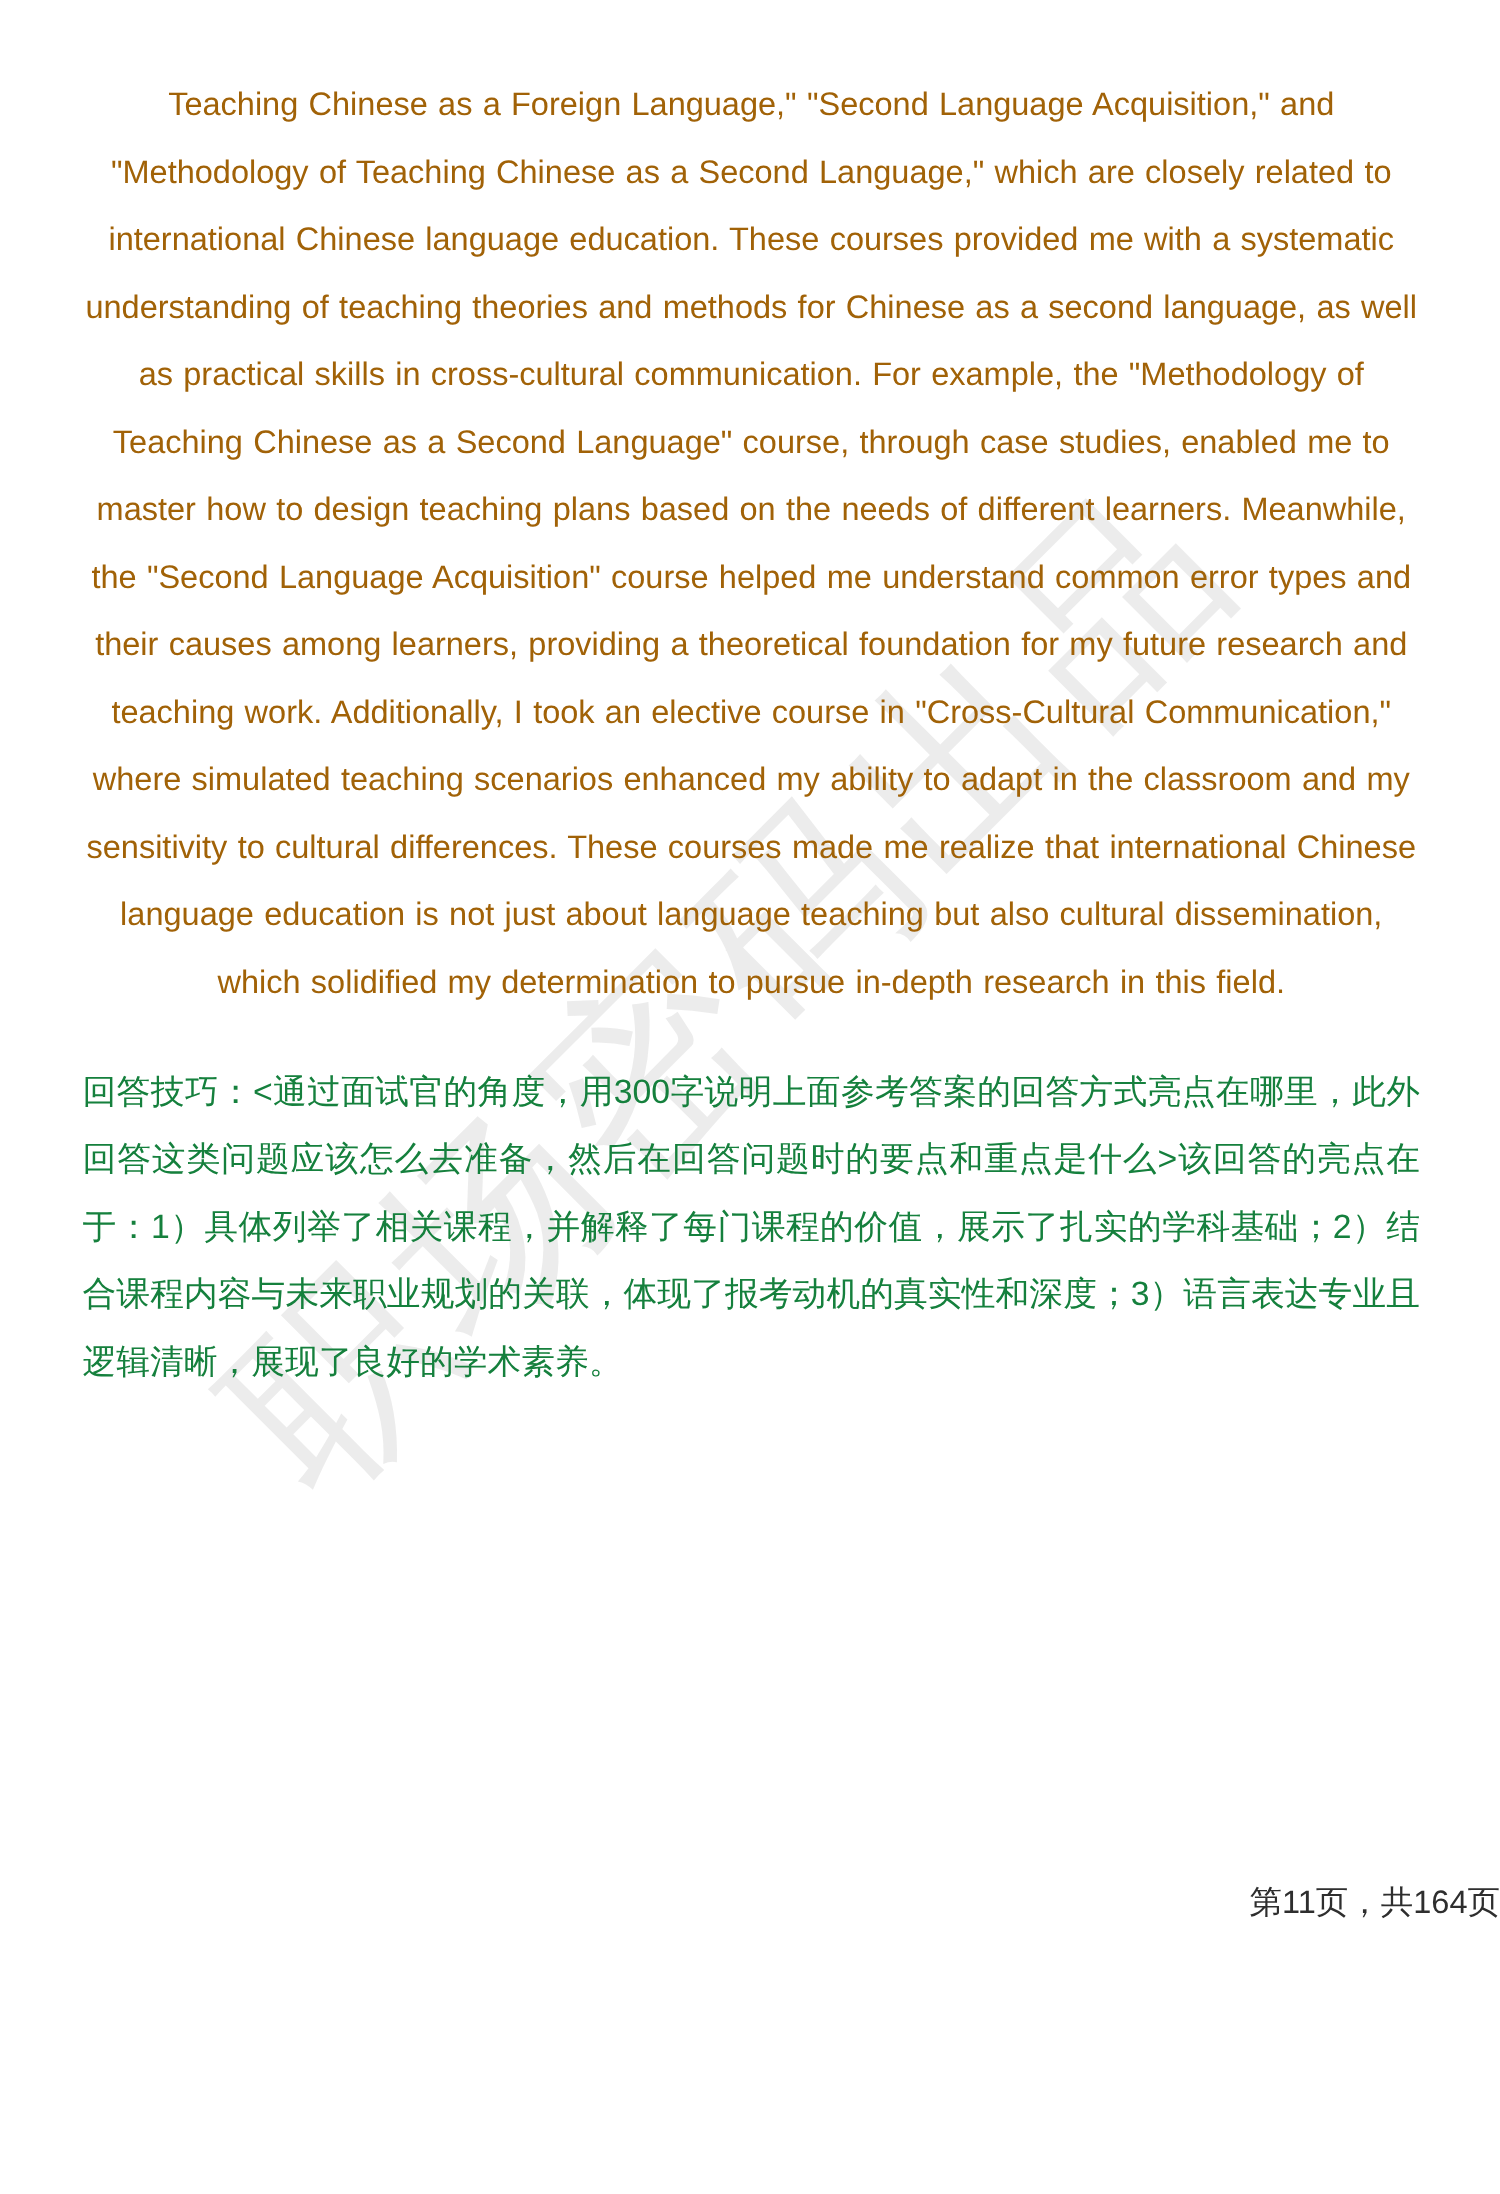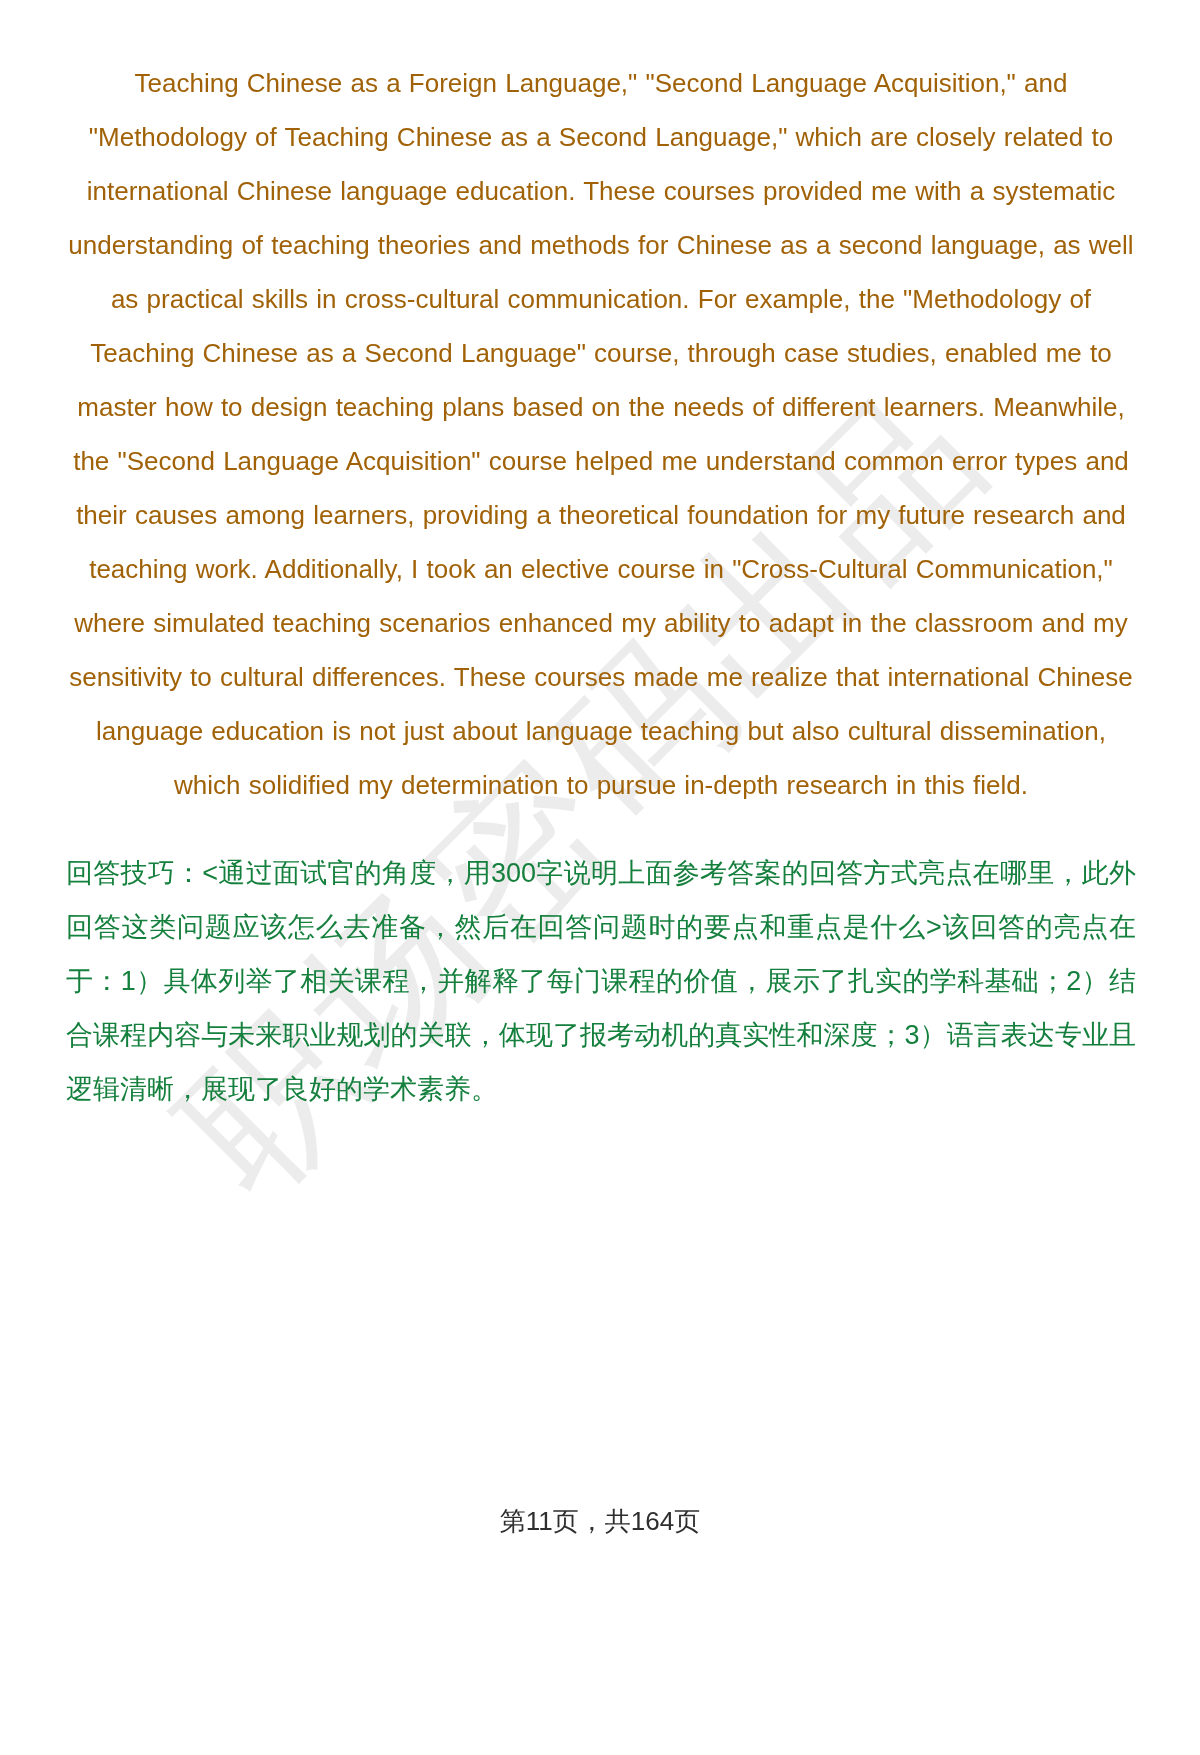--- a/index.html
+++ b/index.html
@@ -50,21 +50,21 @@
     line-height: 54px;
     color: #15803d;
     text-align: justify;
     margin-bottom: 28px;
   }
   .footer {
     position: absolute;
     left: 0;
     right: 0;
     top: 1504px;
-    text-align: center;
+    text-align: right;
     font-size: 26px;
     color: #2e2e2e;
     z-index: 1;
   }
 </style>
 </head>
 <body>
 
 <div class="page">
 

